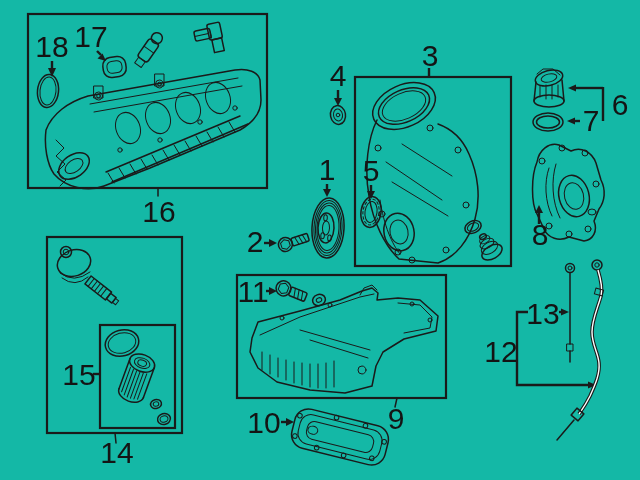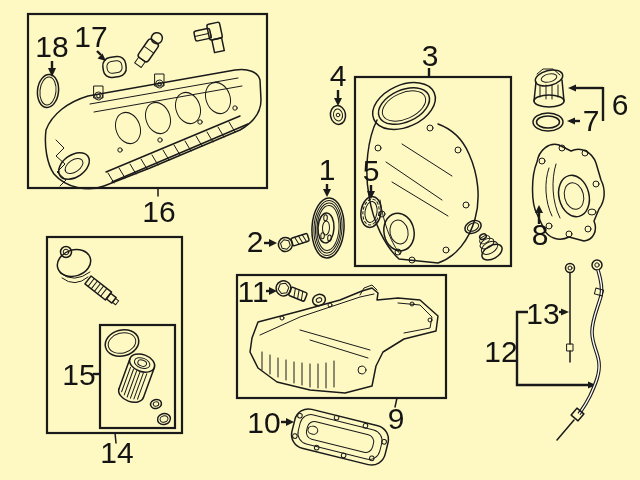--- a/index.html
+++ b/index.html
@@ -1,16 +1,16 @@
 <!DOCTYPE html>
 <html><head>
 <meta charset="utf-8">
 <style>
   html,body{margin:0;padding:0;background:#ffffff;}
-  .stage{position:relative;width:640px;height:480px;background:#fef9c3;overflow:hidden;}
+  .stage{position:relative;width:640px;height:480px;background:#14b8a6;overflow:hidden;}
   svg{display:block;}
   .ln{fill:none;stroke:#1a1a1a;stroke-width:1.5;stroke-linecap:round;stroke-linejoin:round;}
   .ln-thin{fill:none;stroke:#1a1a1a;stroke-width:1;stroke-linecap:round;stroke-linejoin:round;}
   .box{fill:none;stroke:#1a1a1a;stroke-width:2.2;}
   .arrowline{fill:none;stroke:#1a1a1a;stroke-width:2.4;stroke-linecap:butt;}
   .arrowhead{fill:#1a1a1a;stroke:none;}
   .num{font-family:"Liberation Sans", sans-serif;font-size:30px;fill:#141414;text-anchor:middle;}
 </style>
 </head>
 <body>

